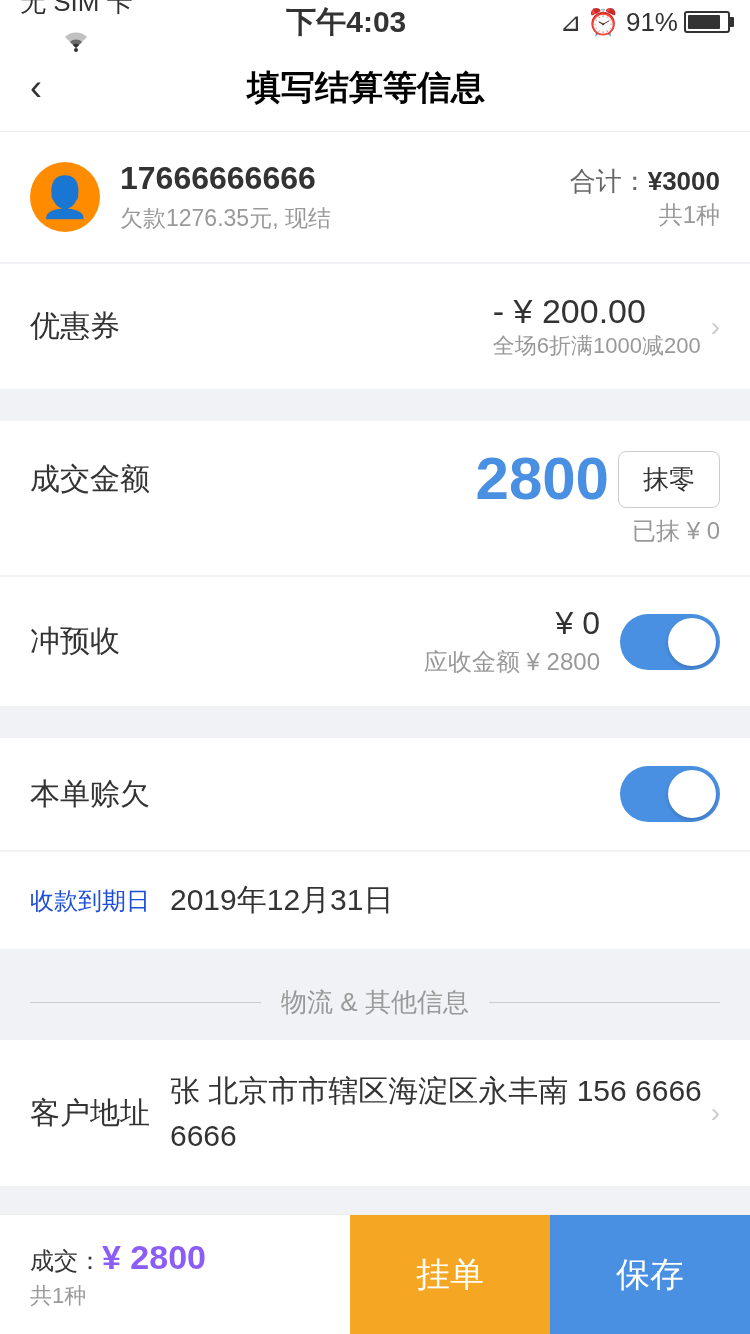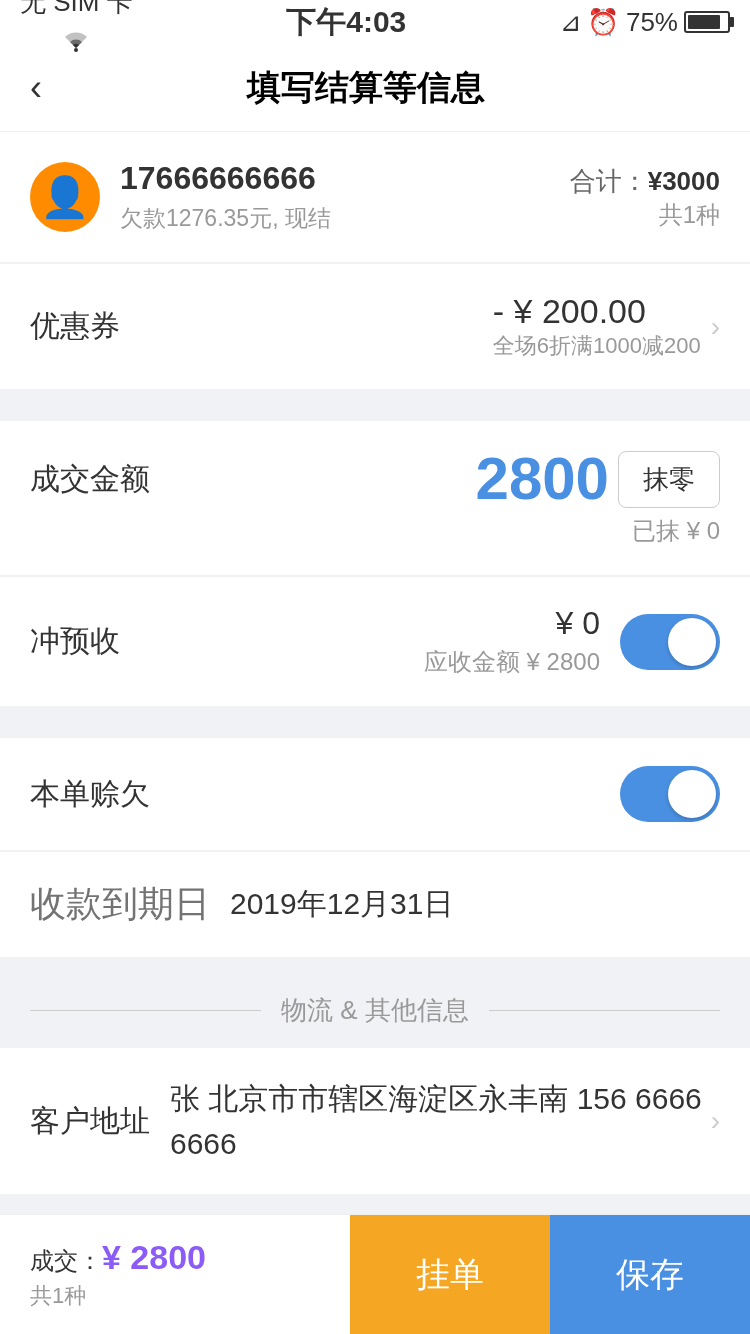--- a/index.html
+++ b/index.html
@@ -187,21 +187,21 @@
     .duedate-section {
       background: #fff;
       padding: 28px 30px;
       margin-bottom: 16px;
     }
     .duedate-row {
       display: flex;
       align-items: center;
       gap: 20px;
     }
-    .duedate-label { font-size: 36px; color: #737373; text-align: center; }
+    .duedate-label { font-size: 24px; color: #1d4ed8; text-align: center; }
     .duedate-value { font-size: 30px; color: #333; }
 
     
     .logistics-divider {
       display: flex;
       align-items: center;
       background: #f0f2f5;
       padding: 20px 30px;
     }
     .divider-line { flex: 1; height: 1px; background: #ccc; }
@@ -276,21 +276,21 @@
         <path d="M15 18L9 12a8.5 8.5 0 0112 0L15 18z" fill="#333" opacity="0.6"></path>
         <path d="M15 18L4 7a16 16 0 0122 0L15 18z" fill="#333" opacity="0.3"></path>
         <circle cx="15" cy="20" r="2" fill="#333"></circle>
       </svg>
     </span>
   </div>
   <div class="status-center">下午4:03</div>
   <div class="status-right">
     <span>⊿</span>
     <span>⏰</span>
-    <span>75%</span>
+    <span>91%</span>
     <div class="battery">
       <div class="battery-fill"></div>
     </div>
   </div>
 </div>
 
 <div class="nav-bar">
   <div class="nav-back">‹</div>
   <div class="nav-title">填写结算等信息</div>
   <div class="nav-placeholder"></div>

